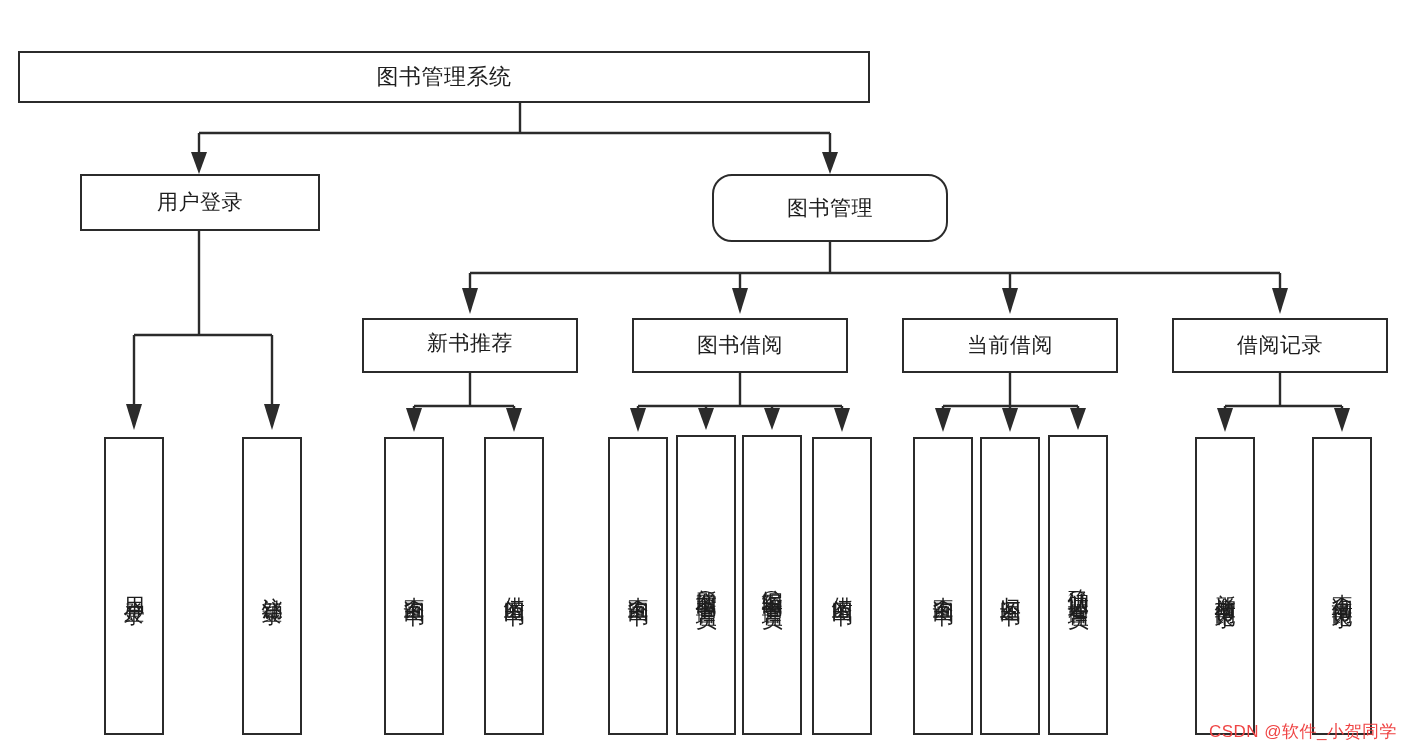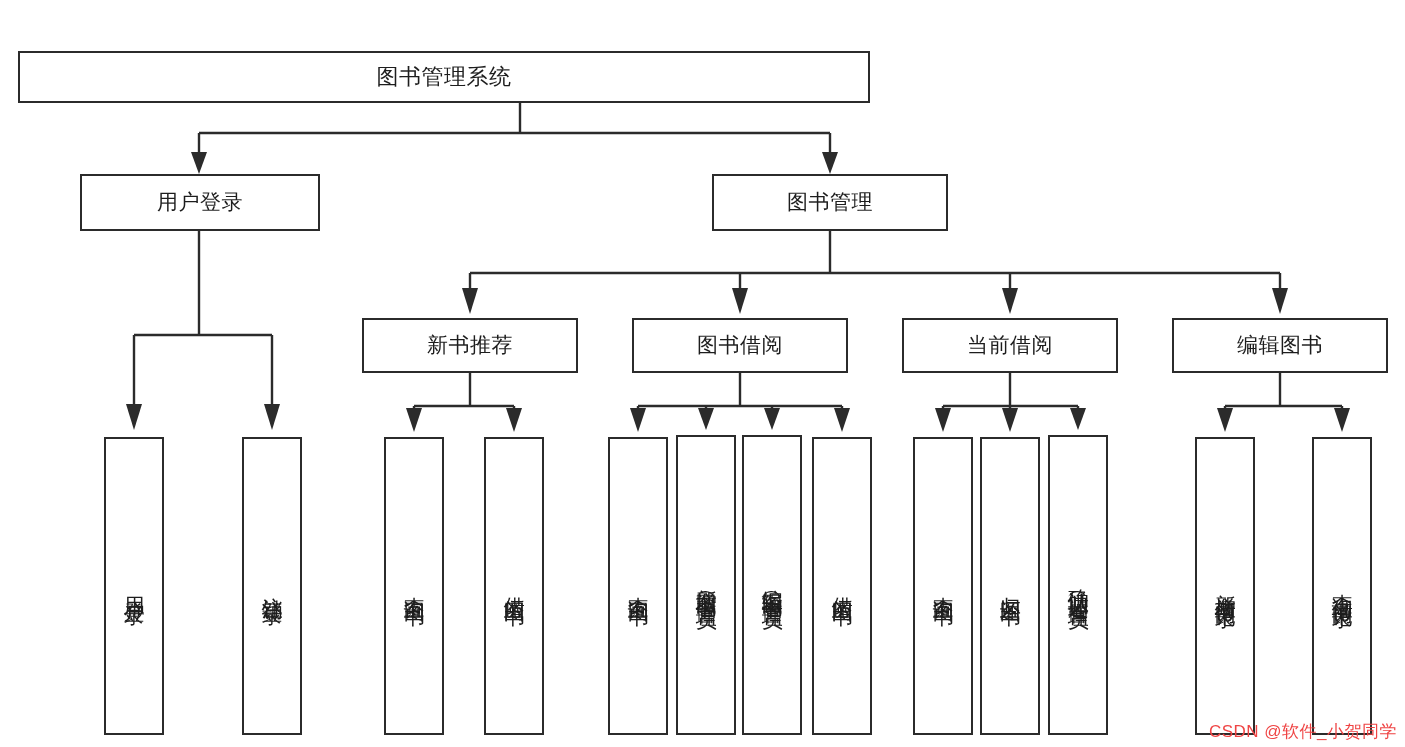--- a/index.html
+++ b/index.html
@@ -164,38 +164,38 @@
   </svg>
 
   <div class="node horiz root" style="left:18px; top:28px; width:852px; height:52px;margin-top:23px;">
     <span class="node-label">图书管理系统</span>
   </div>
 
   <div class="node horiz" style="left:80px; top:174px; width:240px; height:57px;">
     <span class="node-label">用户登录</span>
   </div>
 
-  <div class="node horiz" style="left:712px; top:174px; width:236px; height:57px;">
+  <div class="node horiz" style="left:712px; top:174px; width:236px; height:68px;border-radius:20px;">
     <span class="node-label">图书管理</span>
   </div>
 
-  <div class="node horiz" style="left:362px; top:318px; width:216px; height:55px;">
+  <div class="node horiz" style="left:362px; top:318px; width:216px; height:55px;font-family:Liberation Mono, monospace;">
     <span class="node-label">新书推荐</span>
   </div>
 
   <div class="node horiz" style="left:632px; top:318px; width:216px; height:55px;align-items:center;">
     <span class="node-label">图书借阅</span>
   </div>
 
   <div class="node horiz" style="left:902px; top:318px; width:216px; height:55px;">
     <span class="node-label">当前借阅</span>
   </div>
 
   <div class="node horiz" style="left:1172px; top:318px; width:216px; height:55px;">
-    <span class="node-label">编辑图书</span>
+    <span class="node-label">借阅记录</span>
   </div>
 
   <div class="node vert" style="left:104px; top:437px; width:60px; height:298px;">
     <span class="node-label">用户登录</span>
   </div>
 
   <div class="node vert" style="left:242px; top:437px; width:60px; height:298px;">
     <span class="node-label">注销登录</span>
   </div>
 

